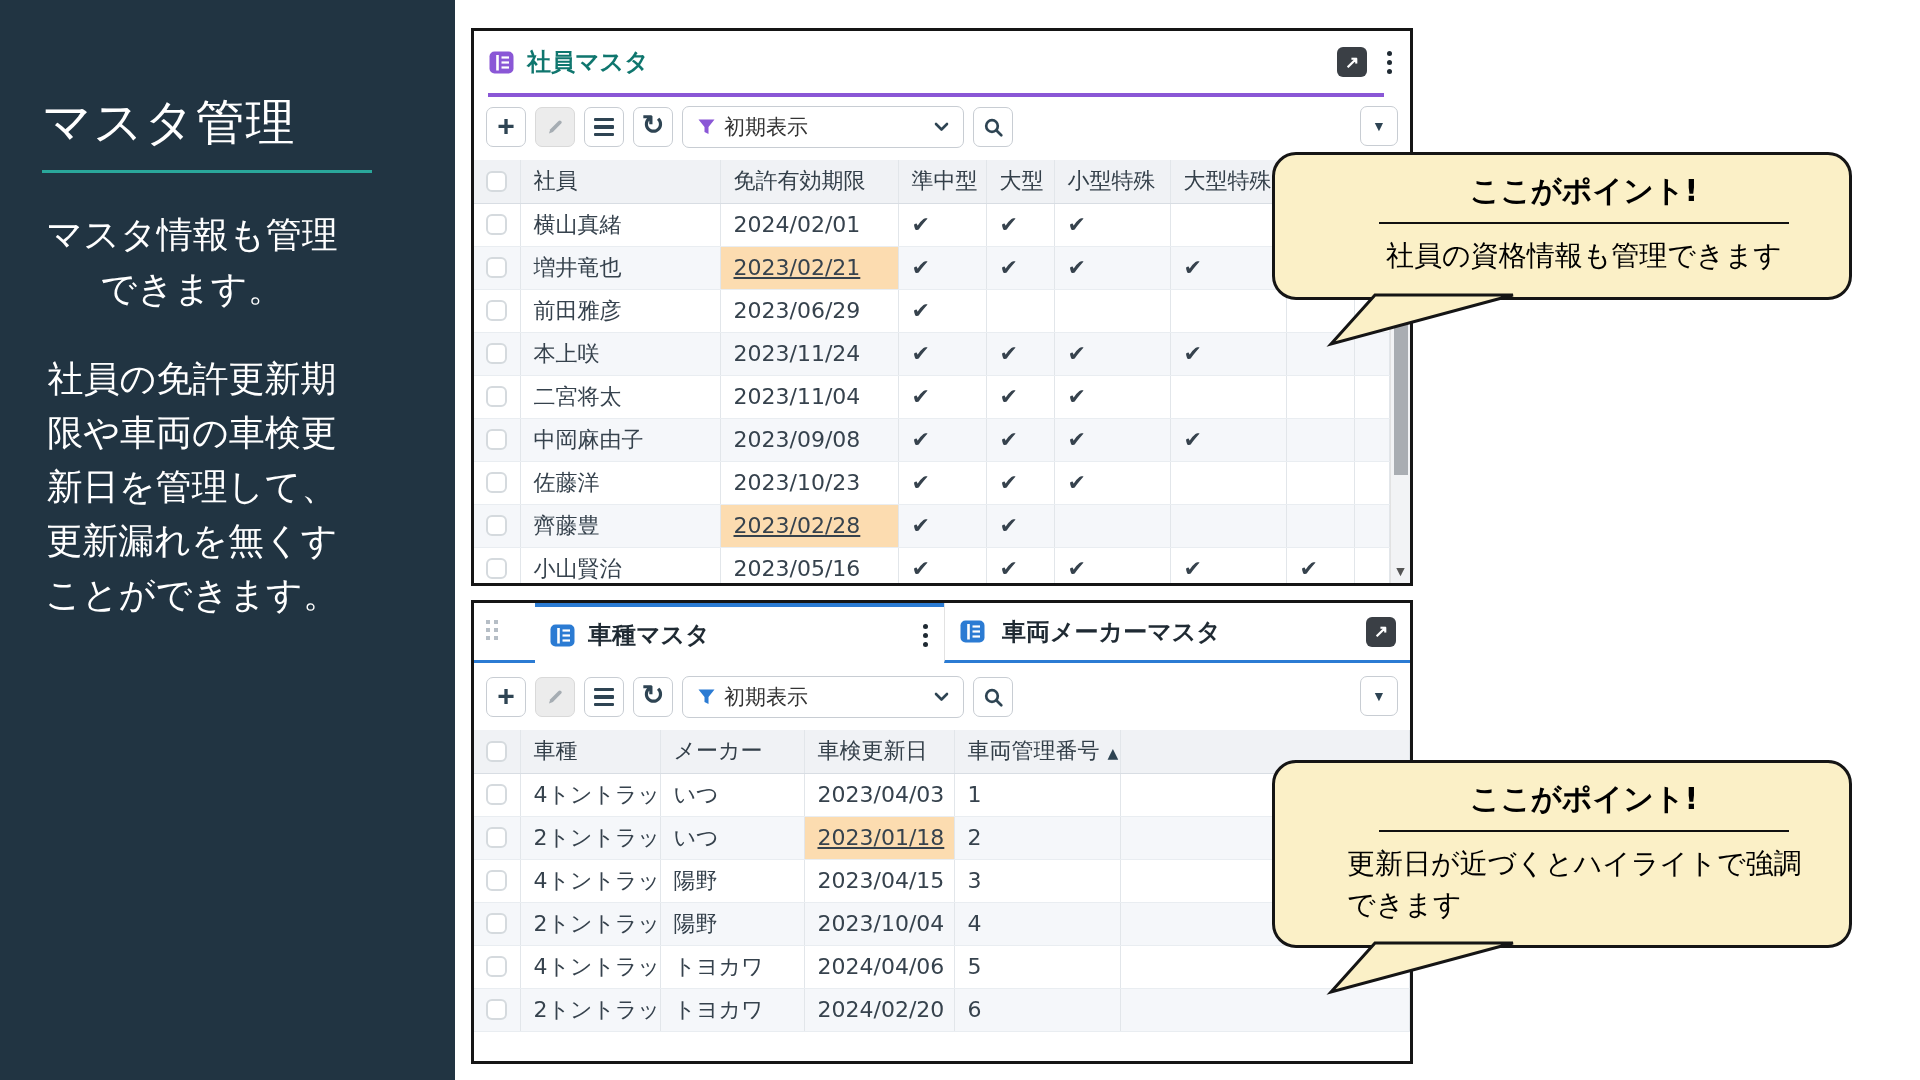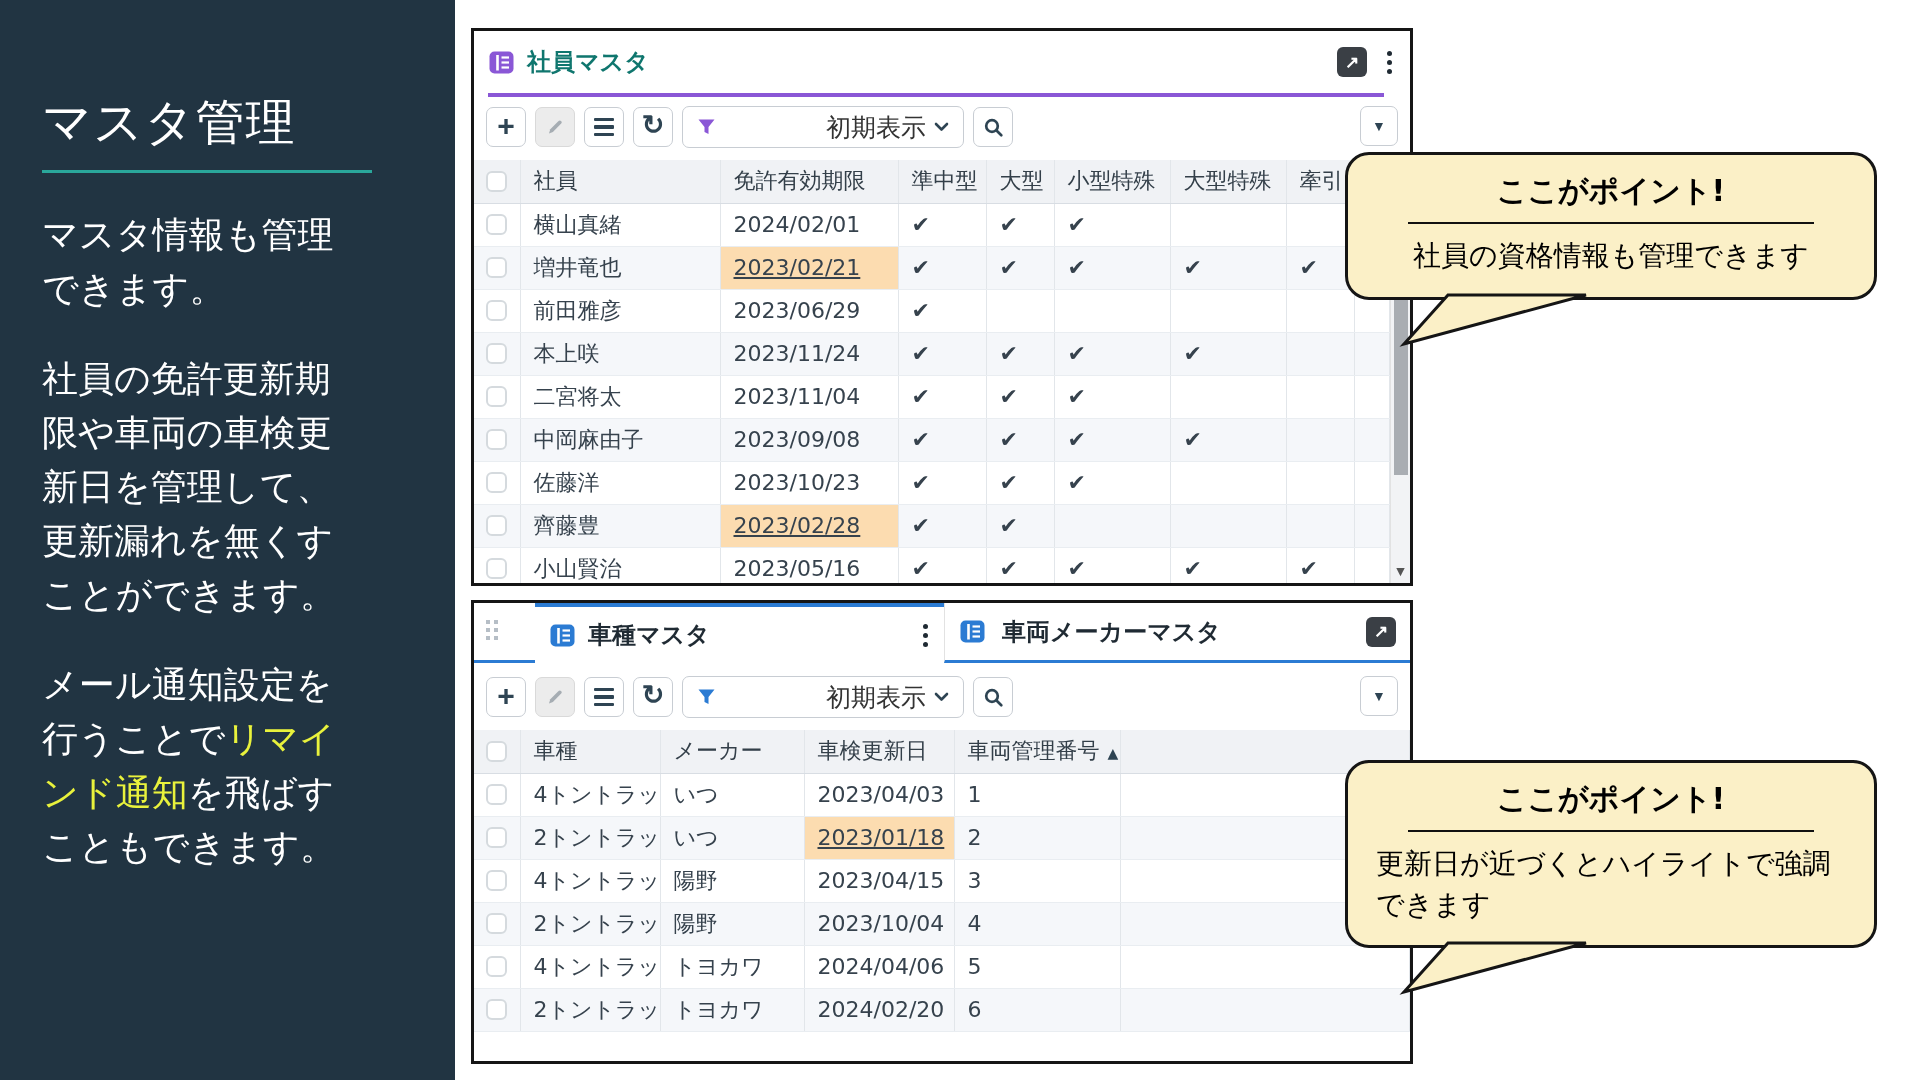--- a/index.html
+++ b/index.html
@@ -22,21 +22,21 @@
   }
   .sidebar-rule {
     position:absolute; left:42px; top:170px; width:330px; height:3px;
     background: var(--c-teal);
   }
   .sidebar-paragraphs {
     position:absolute; left:42px; top:208px; width:300px;
     font-size:36px; line-height:1.5; color:#fff;
     word-break: break-all;
   }
-  .sidebar-paragraphs p { margin-bottom:36px; }
+  .sidebar-paragraphs p { margin-bottom:36px;text-align:center; }
   .hl-text { color: var(--c-yellow); }
 
   
   .panel {
     position:absolute; left:471px; width:942px; background:#fff;
     border:3px solid var(--c-border_dark); overflow:hidden;
   }
   .panel-employee { top:28px; height:558px; }
   .panel-vehicle  { top:600px; height:464px; }
 
@@ -63,21 +63,21 @@
   }
   .tbtn.disabled { background:#ececec; border-color:#d9d9d9; }
   .glyph-plus { font-size:30px; font-weight:bold; line-height:1; margin-top:-3px; }
   .hamburger { display:flex; flex-direction:column; gap:4px; }
   .hamburger i { width:20px; height:3.4px; background:var(--c-icon); border-radius:1px; }
   .glyph-refresh { font-size:27px; font-weight:bold; line-height:1; margin-top:-4px; }
   .filter-box {
     height:42px; width:282px; border:1px solid #c8cdd3; border-radius:7px; background:#fff;
     display:flex; align-items:center; padding:0 14px; gap:8px; cursor:pointer;
   }
-  .filter-label { flex:1; text-align:right; font-size:25px; color:#333; }
+  .filter-label { flex:1; text-align:left; font-size:21px; color:#333; }
   .dd-btn { position:absolute; right:12px; top:13px; width:38px; height:40px; font-size:14px; }
 
   
   .dtable { border-collapse:collapse; table-layout:fixed; width:916px; }
   .dtable th, .dtable td {
     height:43px; border-right:1px solid #e2e6ea; border-bottom:1px solid #e9edf1;
     font-size:22px; font-weight:normal; text-align:left; padding:0 4px 0 13px;
     white-space:nowrap; overflow:hidden; color:#36424d;
   }
   .dtable thead th { background:#f0f2f5; border-bottom:1px solid #d8dde3; color:#333f49; }
@@ -115,41 +115,40 @@
   }
   .tab-inactive {
     position:absolute; left:470px; right:0; top:0; height:60px;
     border-bottom:3px solid var(--c-blue); border-left:1px solid #e2e2e2;
     display:flex; align-items:center; gap:16px; padding:0 14px; background:#fff; cursor:pointer;
   }
   .tab-label { font-size:24px; font-weight:bold; color:#1f2a33; white-space:nowrap; }
 
   
   .callout {
-    position:absolute; left:1345px; width:532px; background:var(--c-callout_bg);
-    border:3px solid var(--c-border_dark); border-radius:24px; z-index:5;
+    position:absolute; left:1272px; width:580px; background:var(--c-callout_bg);
+    border:3px solid var(--c-border_dark); border-radius:24px; z-index:5;padding-left:44px;
   }
   .callout-1 { top:152px; }
   .callout-2 { top:760px; }
   .c-title { font-size:30px; font-weight:bold; color:#000; text-align:center; margin:16px 30px 0; }
   .c-sep   { height:2px; background:#111; margin:10px 60px 12px; }
   .c-body  { font-size:28px; color:#000; line-height:1.45; margin:0 28px 20px; }
   .callout-1 .c-body { text-align:center; }
   .c-tail  { position:absolute; left:38px; bottom:-50px; width:215px; height:55px; }
 </style>
 </head>
 <body>
 
 <div class="sidebar">
   <div class="sidebar-title">マスタ管理</div>
   <div class="sidebar-rule"></div>
   <div class="sidebar-paragraphs">
       <p><span>マスタ情報も管理できます。</span></p>
       <p><span>社員の免許更新期限や車両の車検更新日を管理して、更新漏れを無くすことができます。</span></p>
-      <p><span>メール通知設定を行うことで</span><span class="hl-text">リマインド通知</span><span>を飛ばすこともできます。</span></p>
     </div>
 </div>
 
 <div class="panel panel-employee">
   <div class="p-header">
     <svg width="27" height="27" viewBox="0 0 27 27">
       <rect x="1.5" y="2.5" width="24" height="22" rx="5" fill="#8a57d6"></rect>
       <line x1="9.5" y1="6" x2="9.5" y2="21.5" stroke="#fff" stroke-width="2.6"></line>
       <g stroke="#fff" stroke-width="2.2">
         <line x1="13.5" y1="8.5" x2="21" y2="8.5"></line>

